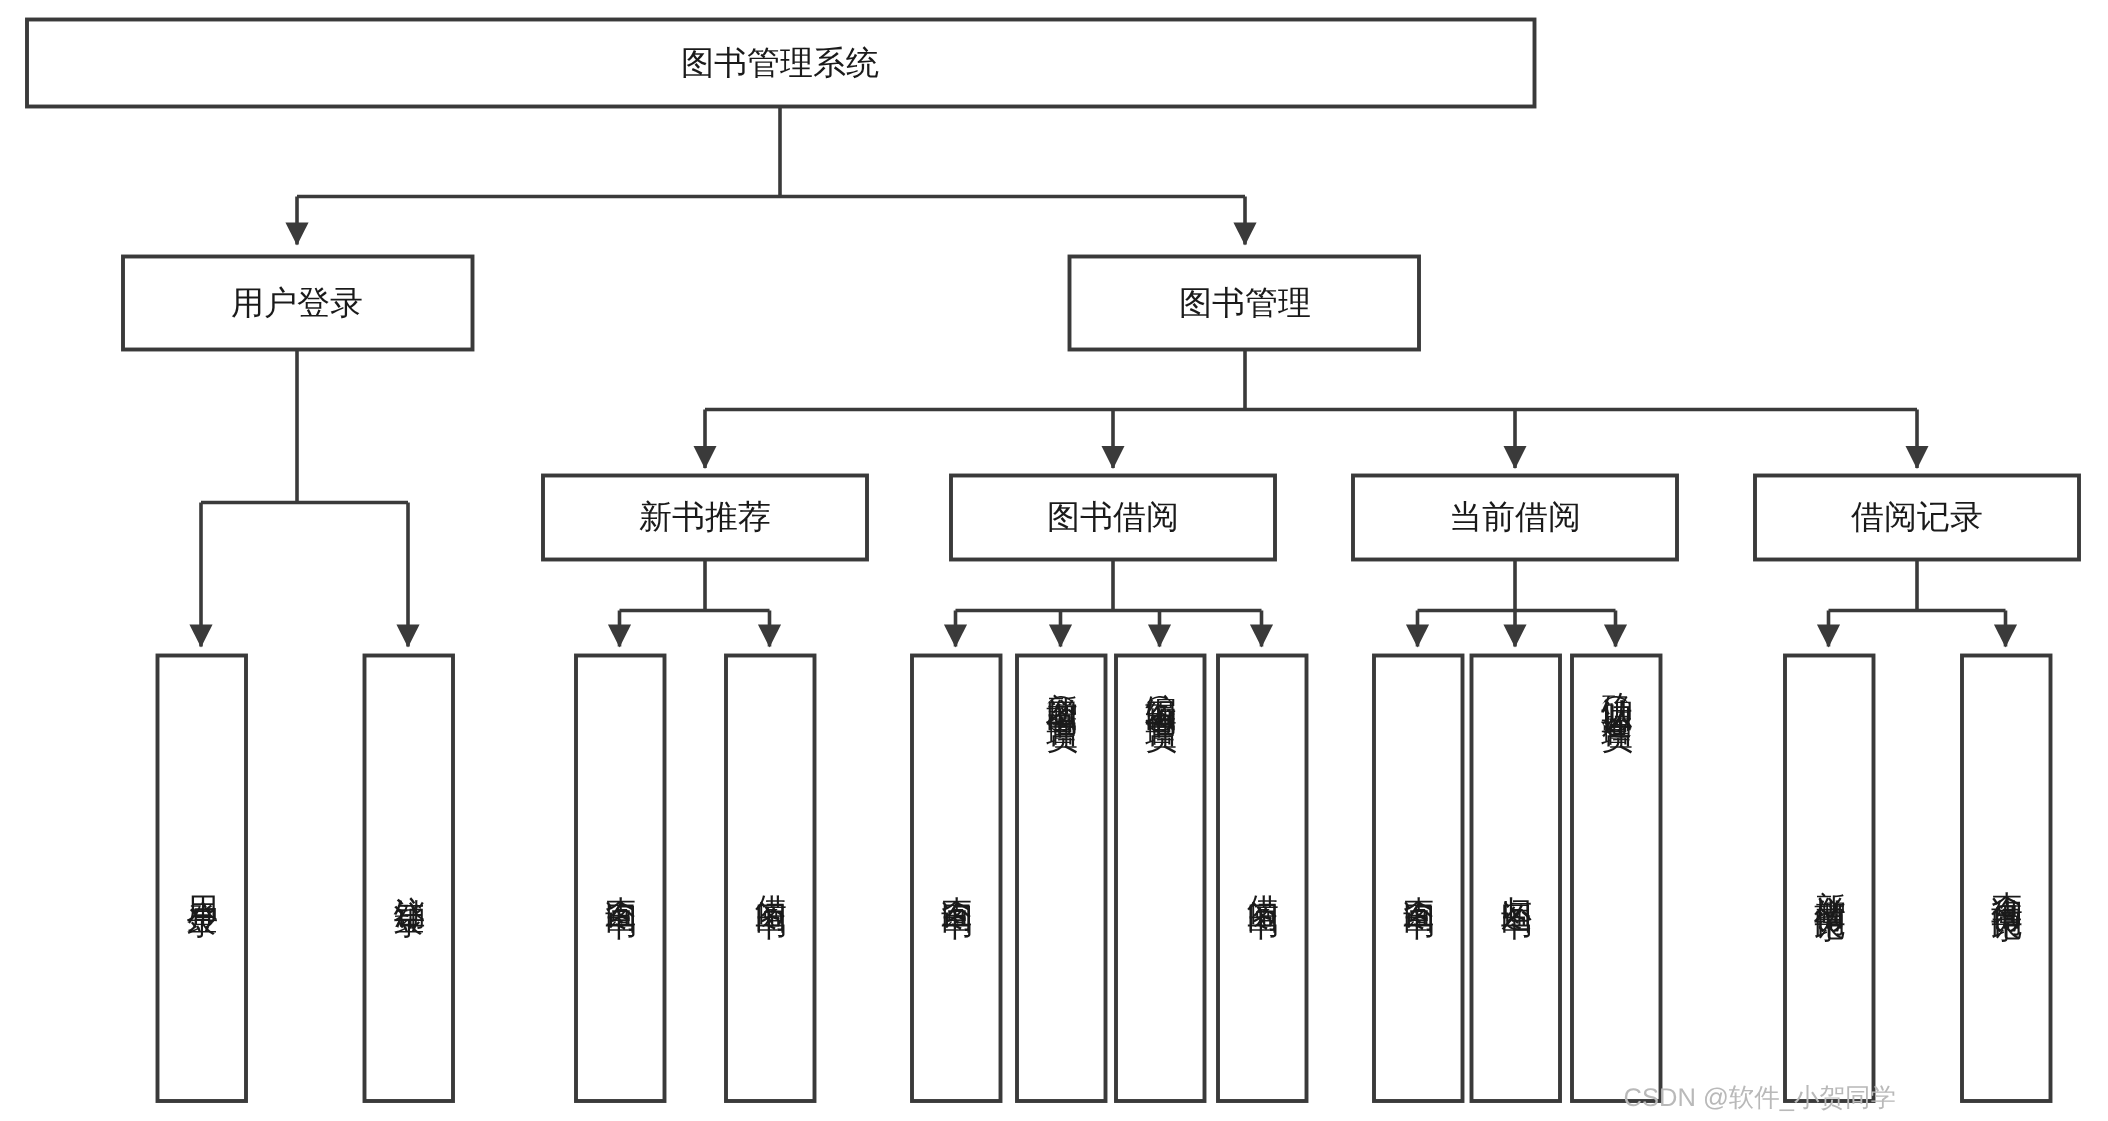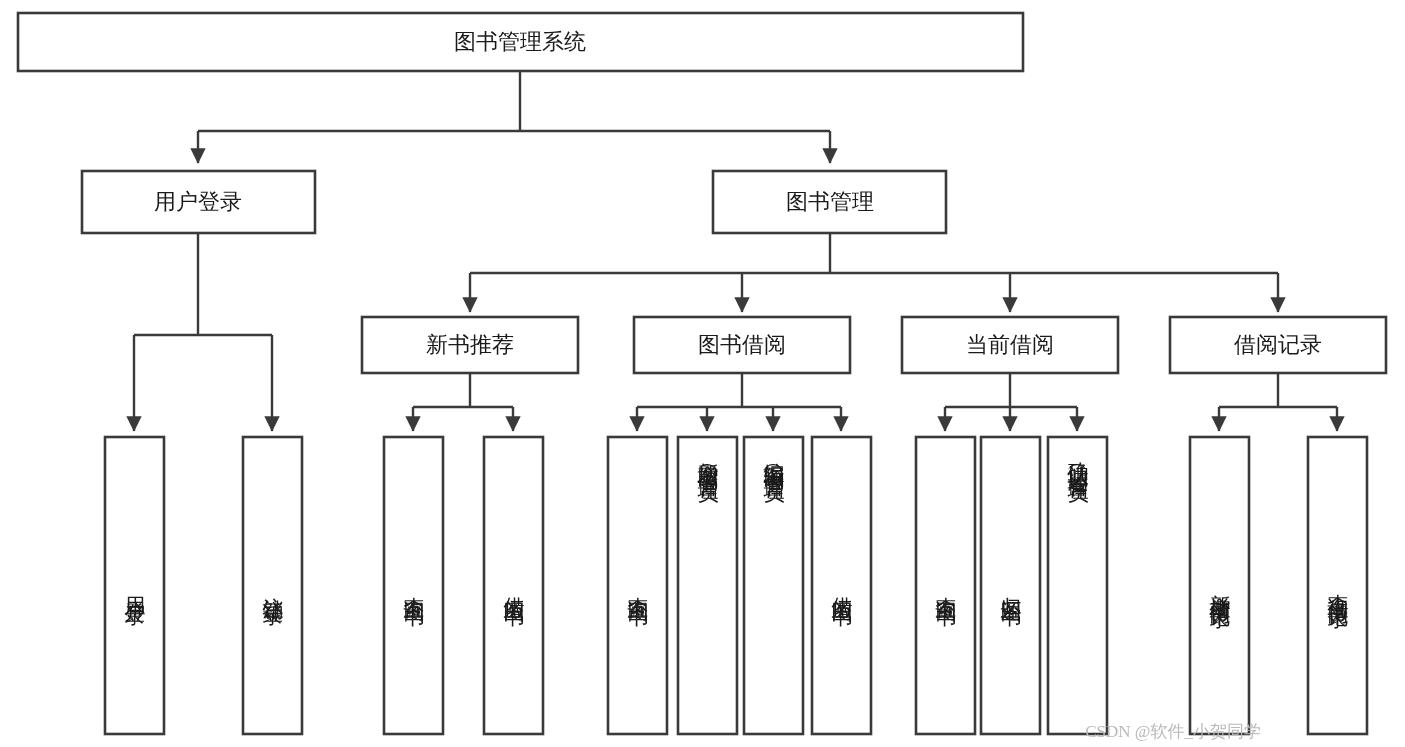--- a/index.html
+++ b/index.html
@@ -10,20 +10,21 @@
   body {
     width: 1405px;
     height: 747px;
     font-family: "DejaVu Sans", "Liberation Sans", sans-serif;
     overflow: hidden;
   }
   #diagram-root {
     position: relative;
     width: 1261px;
     height: 747px;
+    padding-left: 21px;
   }
   svg#tree-svg {
     position: absolute;
     left: 0;
     top: 0;
     width: 1405px;
     height: 747px;
   }
   .node-rect {
     fill: #ffffff;
@@ -49,23 +50,23 @@
     stroke: #3a3a3a;
     stroke-width: 2.4;
     fill: none;
     stroke-linecap: butt;
   }
   .arrow-head {
     fill: #3a3a3a;
   }
   .watermark {
     position: absolute;
-    right: 0;
+    right: 18px;
     bottom: 4px;
-    font-family: Liberation Serif, serif;
+    font-family: Liberation Sans, sans-serif;
     font-size: 17px;
     color: #b9b9b9;
     white-space: nowrap;
     user-select: none;
     margin-top: 28px;
   }
 </style>
 </head>
 <body>
 

